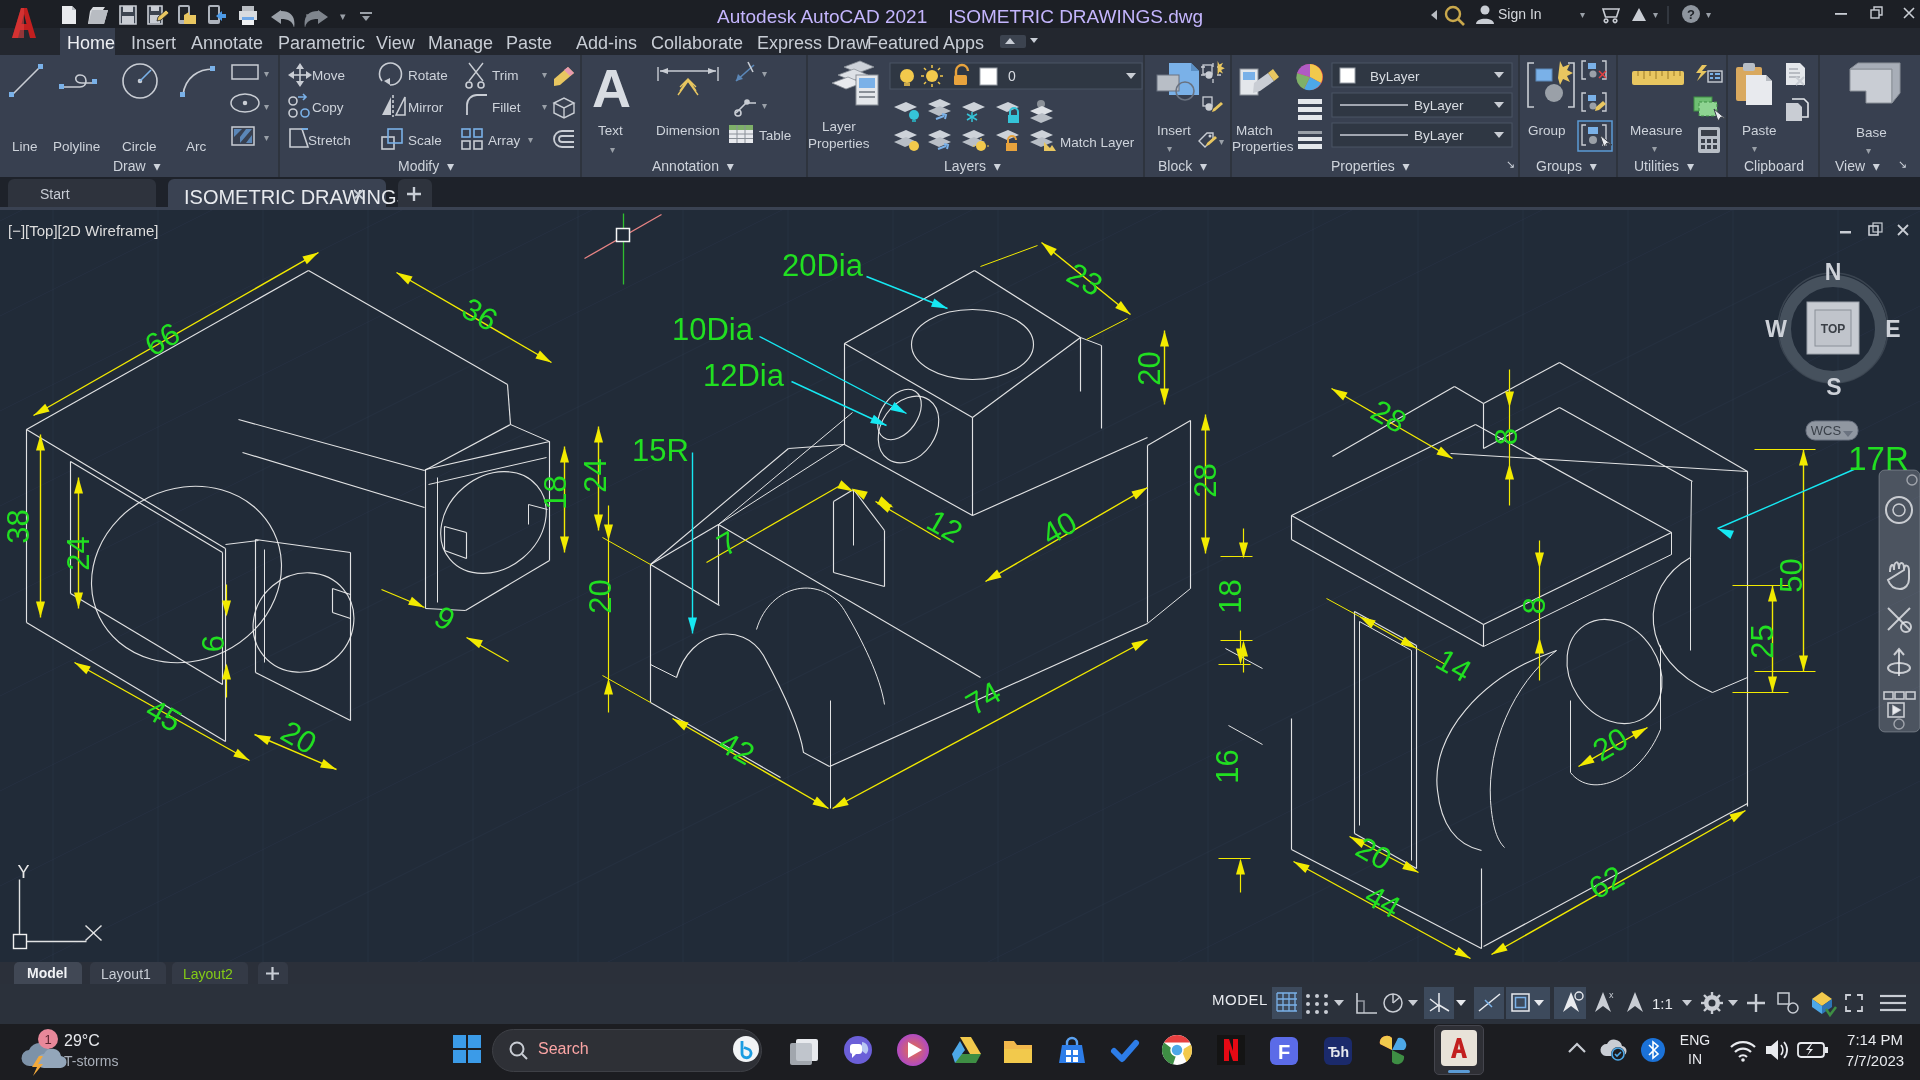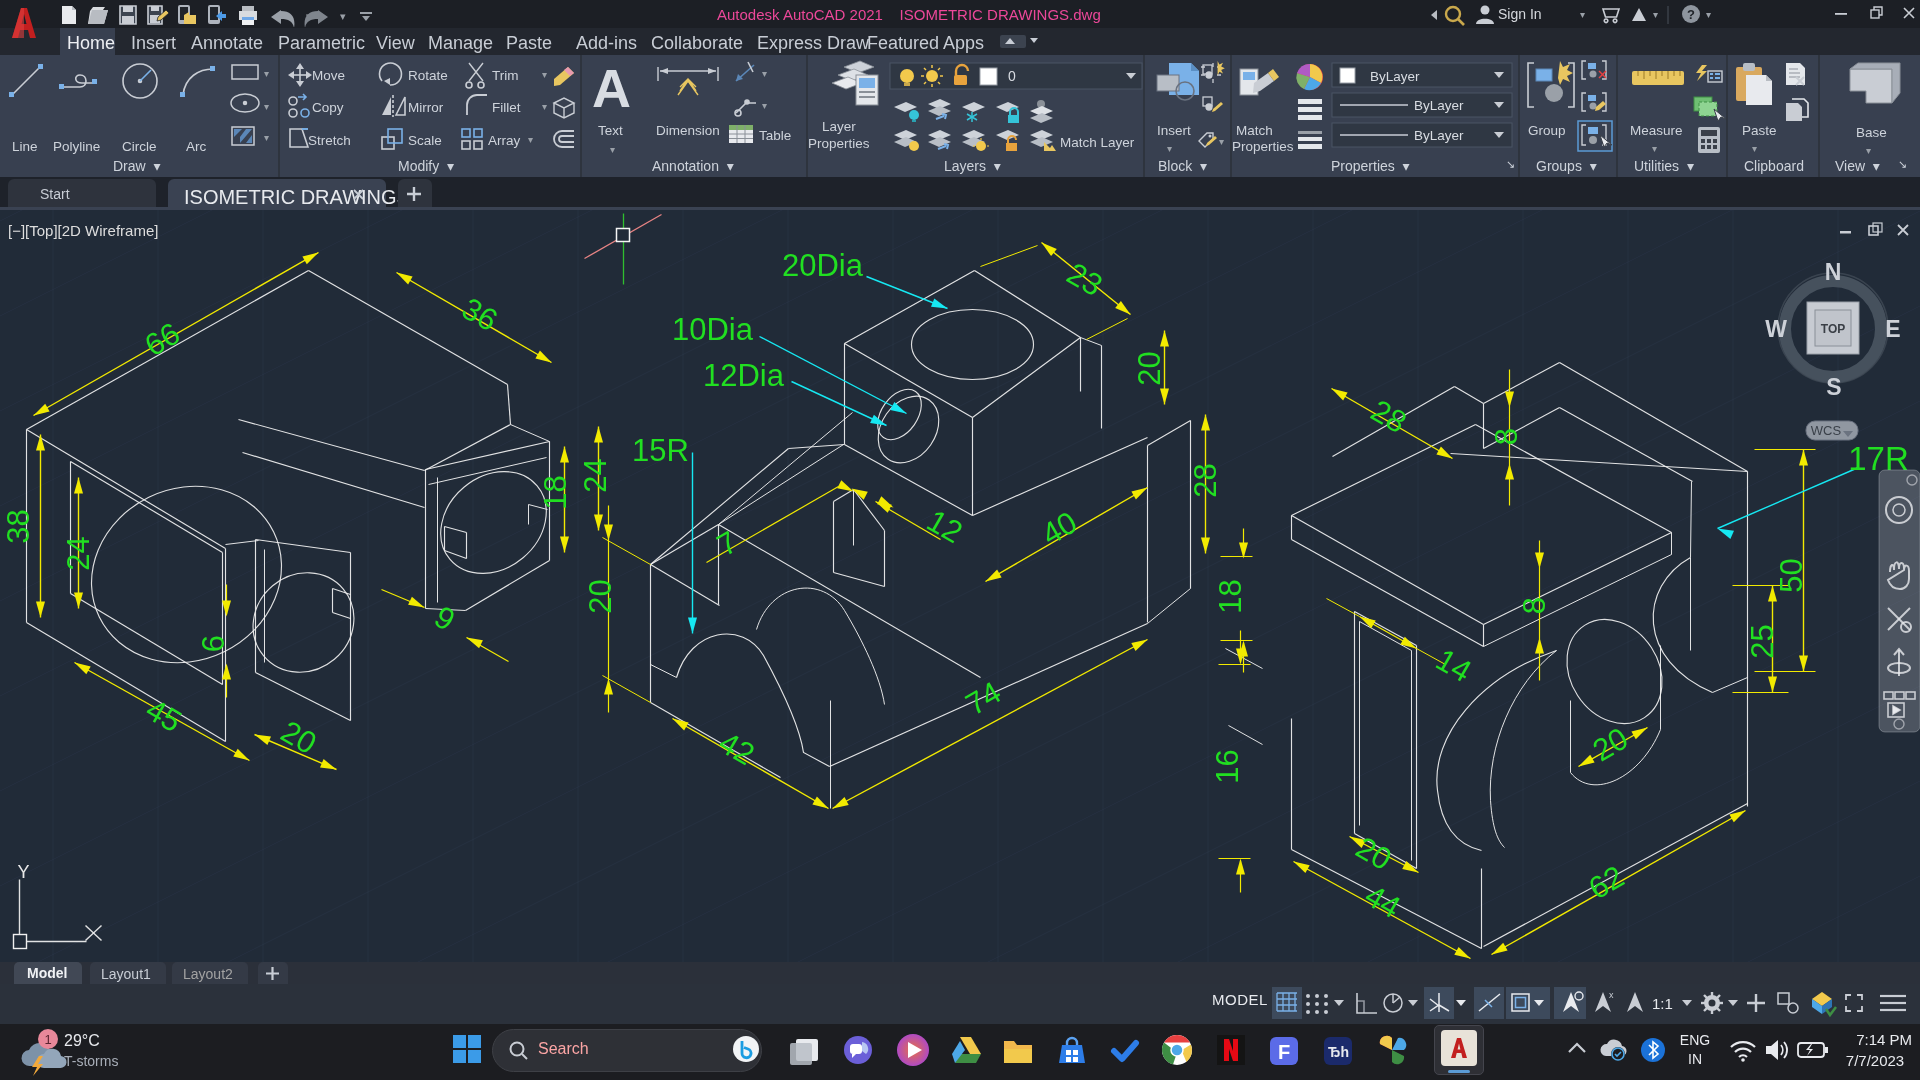--- a/index.html
+++ b/index.html
@@ -448,21 +448,21 @@
   <path d="M 243,10 l 1.5,3 3,-1.5" fill="none" stroke="#9AA0A8" stroke-width="1.2" opacity="0"></path>
   <text x="248" y="17" fill="#9AA0A8" font-size="11">▾</text>
   <path d="M 260,7 l 10,7 -10,7 v -5 c -8,0 -12,3 -13,9 c -2,-11 3,-17 13,-17 z" fill="#7F858D"></path>
   <text x="282" y="17" fill="#9AA0A8" font-size="11">▾</text>
   <g fill="#9AA0A8">
         <rect x="302" y="9" width="12" height="2"></rect>
         <path d="M 304,13 h 8 l -4,5 z"></path>
       </g>
  </g>
 </svg>
-<div class="abs" style="left:717px;top:6px;color:#ec4899;font-size:15px">Autodesk AutoCAD 2021&nbsp;&nbsp;&nbsp;&nbsp;ISOMETRIC DRAWINGS.dwg</div>
+<div class="abs" style="left:717px;top:6px;color:#c4b5fd;font-size:19px">Autodesk AutoCAD 2021&nbsp;&nbsp;&nbsp;&nbsp;ISOMETRIC DRAWINGS.dwg</div>
 
 <svg class="abs" style="left:1425px;top:2px" width="340" height="26">
  <path d="M 6,13 l 6,-5 v 10 z" fill="#B8BCC2"></path>
  <circle cx="28" cy="12" r="7" fill="none" stroke="#C9A84C" stroke-width="2.4"></circle>
     <line x1="33" y1="17" x2="39" y2="23" stroke="#C9A84C" stroke-width="2.6"></line>
  <circle cx="60" cy="8" r="4.5" fill="#C9CDD4"></circle>
     <path d="M 51,22 c 0,-7 18,-7 18,0 z" fill="#C9CDD4"></path>
  <text x="73" y="17" fill="#D6D9DE" font-size="14">Sign In</text>
  <text x="155" y="16" fill="#9AA0A8" font-size="10">▾</text>
  <path d="M 178,7 h 16 l -2.5,8 h -11 z M 181,17 a 1.8,1.8 0 1 0 0.1,0 z M 190,17 a 1.8,1.8 0 1 0 0.1,0 z" fill="none" stroke="#C9CDD4" stroke-width="1.6"></path>
@@ -978,21 +978,21 @@
   </svg>
 <div class="abs" style="left:0;top:207px;width:1920px;height:3px;background:#3A4252"></div>
 
 
 <div class="abs" style="left:0;top:962px;width:1920px;height:23px;background:#2B303A"></div>
 <div class="abs" style="left:14px;top:962px;width:68px;height:23px;background:#414855;border-radius:5px 5px 0 0"></div>
 <div class="abs" style="left:27px;top:965px;color:#F0F2F5;font-size:14px;font-weight:bold">Model</div>
 <div class="abs" style="left:90px;top:962px;width:76px;height:23px;background:#343A46;border-radius:5px 5px 0 0"></div>
 <div class="abs" style="left:101px;top:966px;color:#C8CDD5;font-size:14px">Layout1</div>
 <div class="abs" style="left:172px;top:962px;width:76px;height:23px;background:#343A46;border-radius:5px 5px 0 0"></div>
-<div class="abs" style="left:183px;top:966px;color:#a3a3a3;font-size:14px">Layout2</div>
+<div class="abs" style="left:183px;top:966px;color:#84cc16;font-size:14px">Layout2</div>
 <div class="abs" style="left:258px;top:962px;width:30px;height:23px;background:#343A46;border-radius:5px 5px 0 0"></div>
 <svg class="abs" style="left:265px;top:966px" width="15" height="15">
     <path d="M 7.5,1 v 13 M 1,7.5 h 13" stroke="#C8CDD5" stroke-width="2.2"></path>
   </svg>
 
 
 <div class="abs" style="left:0;top:984px;width:1920px;height:40px;background:#2B313B"></div>
 
 <div class="abs" style="left:1212px;top:991px;color:#E8EAEE;font-size:15px;letter-spacing:0.5px">MODEL</div>
 <svg class="abs" style="left:1268px;top:985px" width="608" height="36">
@@ -1219,21 +1219,21 @@
   </svg>
 <svg class="abs" style="left:1763px;top:1037px" width="30" height="26">
     <path d="M 3,9 h 5 l 7,-6 v 20 l -7,-6 h -5 z" fill="#E8EAEE"></path>
     <path d="M 18,8 a 8,8 0 0 1 0,10 M 21,5 a 12,12 0 0 1 0,16" stroke="#E8EAEE" stroke-width="1.8" fill="none"></path>
   </svg>
 <svg class="abs" style="left:1797px;top:1038px" width="34" height="24">
     <rect x="1" y="5" width="26" height="14" rx="3" fill="none" stroke="#E8EAEE" stroke-width="1.8"></rect>
     <rect x="28" y="9" width="3" height="6" fill="#E8EAEE"></rect>
     <path d="M 14,6 l -5,6 h 4 l -3,6 6,-7 h -4 l 3,-5 z" fill="#E8EAEE"></path>
   </svg>
-<div class="abs" style="left:1838px;top:1031px;color:#E8EAEE;font-size:15px;width:74px;text-align:right">7:14 PM</div>
+<div class="abs" style="left:1838px;top:1031px;color:#E8EAEE;font-size:15px;width:74px;text-align:center">7:14 PM</div>
 <div class="abs" style="left:1838px;top:1052px;color:#E8EAEE;font-size:15px;width:74px;text-align:center">7/7/2023</div>
 <svg class="abs" style="left:0;top:0" width="10" height="10">
     <defs>
       <radialGradient id="mpg">
         <stop offset="0%" stop-color="#E87040"></stop>
         <stop offset="100%" stop-color="#B04AC4"></stop>
       </radialGradient>
     </defs>
   </svg>
 </body></html>

